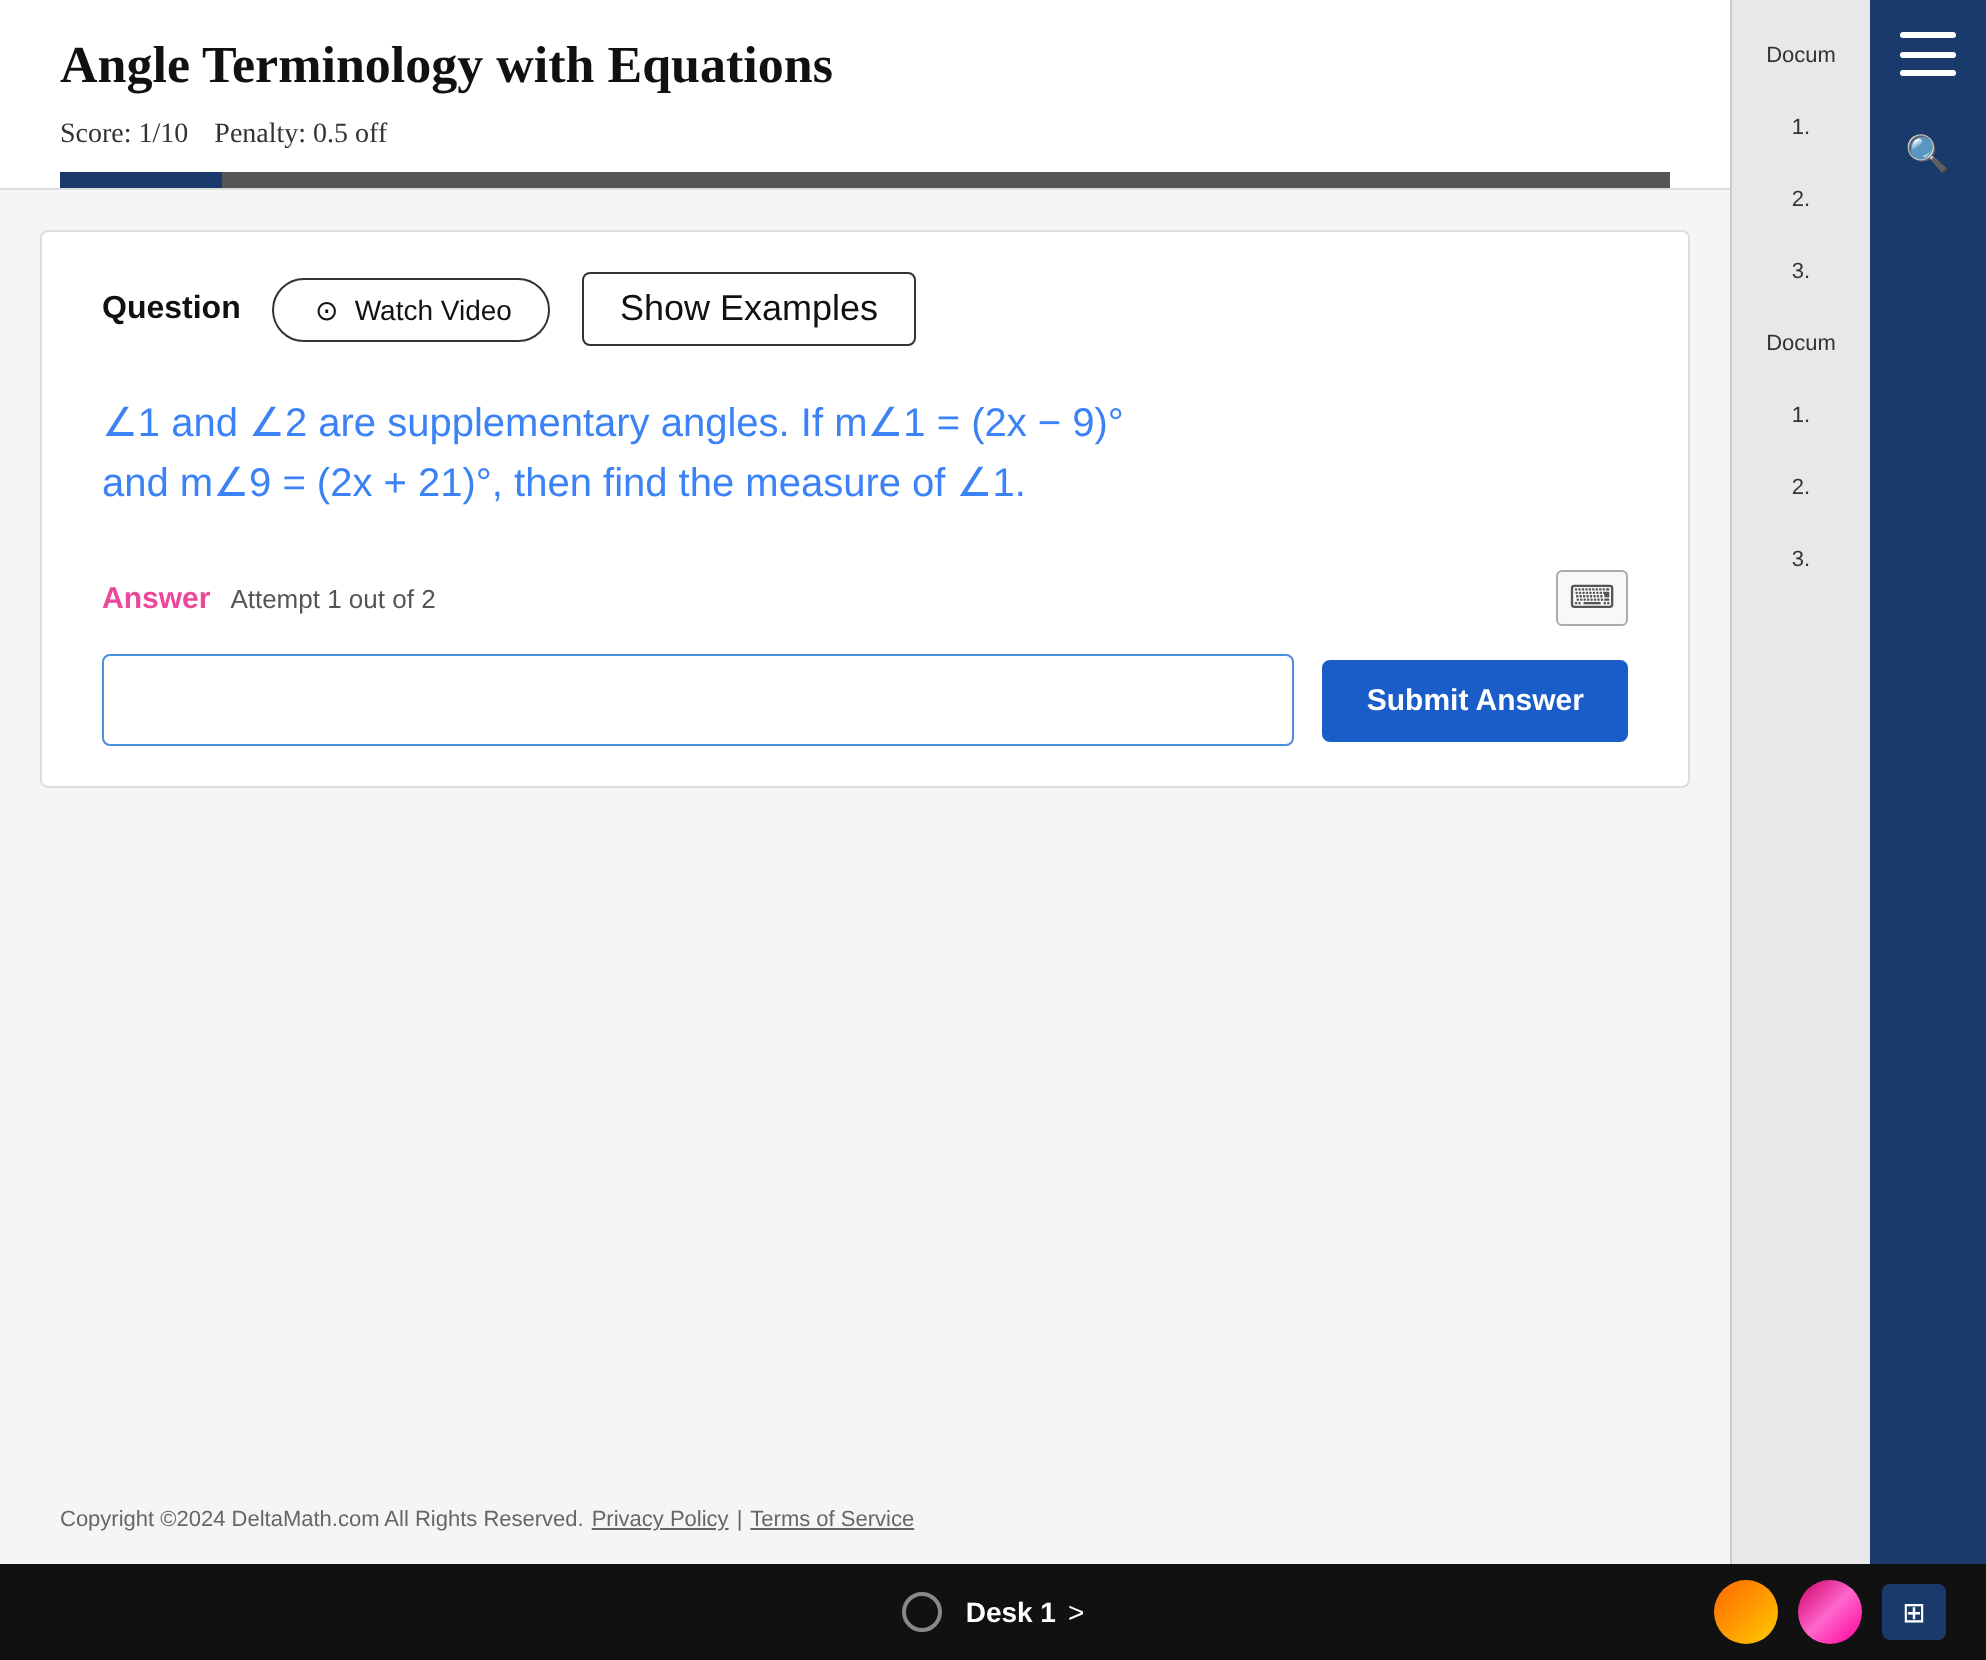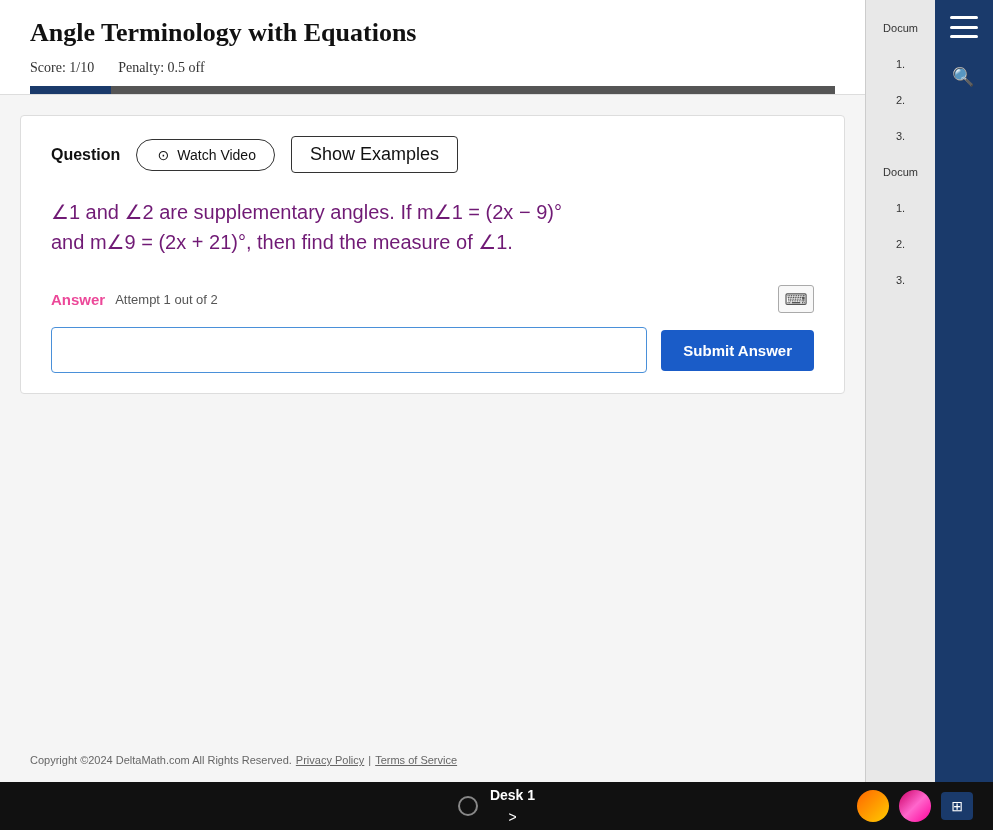--- a/index.html
+++ b/index.html
@@ -74,21 +74,21 @@
     .page-title {
       font-size: 26px;
       font-weight: bold;
       color: #111;
       margin-bottom: 12px;
     }
 
     .score-row {
       display: flex;
       align-items: center;
-      gap: 24px;
+      gap: 13px;
       margin-bottom: 10px;
       font-size: 14px;
       color: #333;
     }
 
     .progress-bar-container {
       width: 100%;
       height: 8px;
       background: #555;
       margin-bottom: 0;
@@ -150,21 +150,21 @@
       background: white;
       border-radius: 4px;
       padding: 7px 18px;
       font-size: 18px;
       cursor: pointer;
       color: #111;
     }
 
     .question-text {
       font-size: 20px;
-      color: #701a75;
+      color: #3b82f6;
       line-height: 1.5;
       margin-bottom: 28px;
     }
 
     .answer-section {
       margin-top: 8px;
     }
 
     .answer-header {
       display: flex;
@@ -254,25 +254,24 @@
       width: 20px;
       height: 20px;
       border-radius: 50%;
       border: 2px solid #888;
       background: transparent;
       cursor: pointer;
     }
 
     .taskbar-center {
       display: flex;
-      align-items: center;
+      align-items: flex-start;
       gap: 6px;
       color: white;
       font-size: 14px;
-      flex-direction: column;
     }
 
     .taskbar-desk {
       color: white;
       font-size: 14px;
       font-weight: bold;
     }
 
     .taskbar-chevron {
       color: white;

